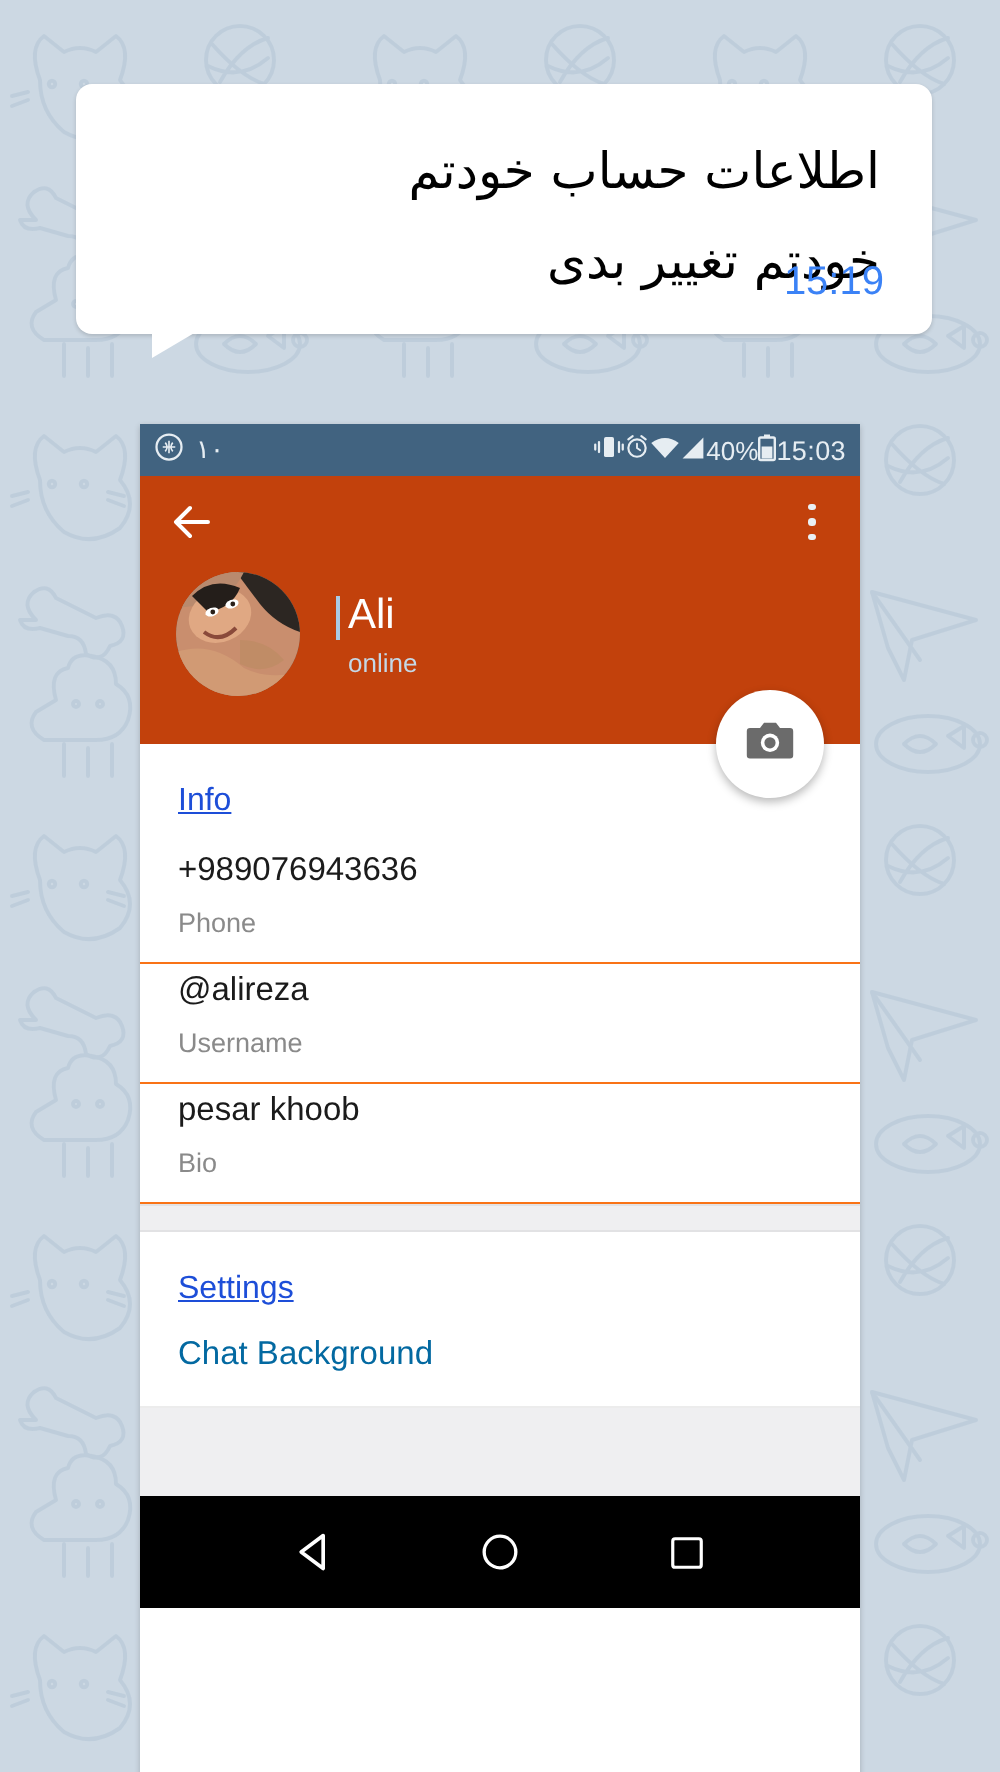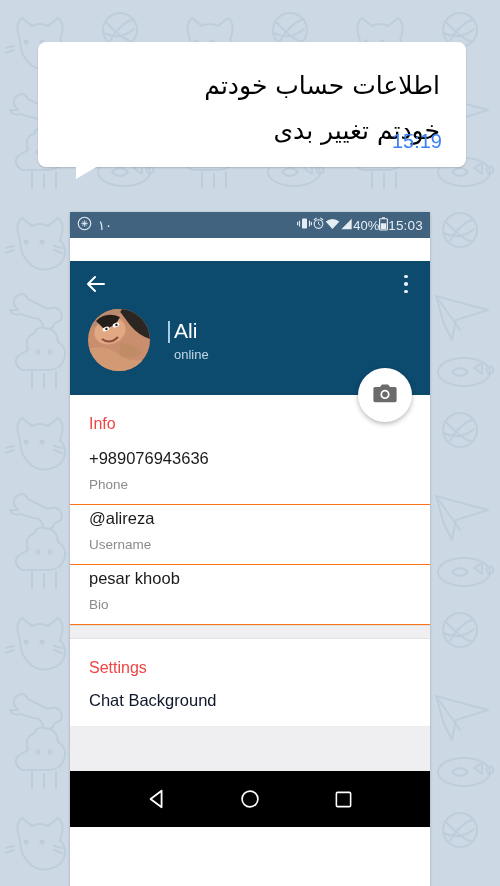--- a/index.html
+++ b/index.html
@@ -71,24 +71,23 @@
     color: #e6edf2;
     font-size: 13px;
   }
   .sb-left { display: flex; align-items: center; gap: 6px; }
   .sb-right { margin-left: auto; display: flex; align-items: center; gap: 0; }
   .sb-num { font-size: 13px; font-family: "DejaVu Sans", sans-serif; }
   .sb-time { font-size: 13.5px; letter-spacing: .2px; }
   .sb-batt { font-size: 13px; }
   
   .appbar {
-    background: #0c4a6e;
+    background: #c2410c;
     height: 134px;
     position: relative;
-    margin-top: 23px;
   }
   .appbar-top {
     height: 46px;
     display: flex;
     align-items: center;
     padding: 0 14px;
   }
   .back-arrow { width: 24px; height: 24px; cursor: pointer; }
   .kebab {
     margin-left: auto;
@@ -137,36 +136,37 @@
     border-radius: 50%;
     background: #ffffff;
     box-shadow: 0 2px 5px rgba(0,0,0,0.28);
     display: flex; align-items: center; justify-content: center;
     cursor: pointer;
     z-index: 5;
   }
   
   .content { background: #ffffff; }
   .section-head {
-    color: #ef4444;
+    color: #1d4ed8;
     font-size: 16px;
     padding: 20px 21px 12px 19px;
+    text-decoration: underline;
   }
   .info-row {
     padding: 4px 19px 12px 19px;
     border-bottom: 1px solid #f97316;
   }
   .info-row:last-child { border-bottom: none; }
   .info-value { font-size: 16.5px; color: #1b1b1b; }
   .info-label { font-size: 13.5px; color: #8a8a8a; margin-top: 9px; }
   .gap { height: 14px; background: #efeff1; border-top: 1px solid #e2e2e4; border-bottom: 1px solid #e2e2e4; }
   .settings-item {
     padding: 2px 19px 16px 19px;
     font-size: 16.5px;
-    color: #0f172a;
+    color: #0369a1;
     border-bottom: 1px solid #ececec;
     cursor: pointer;
   }
   .filler { height: 44px; background: #efeff1; }
   
   .navbar {
     height: 56px;
     background: #000000;
     display: flex;
     align-items: center;

